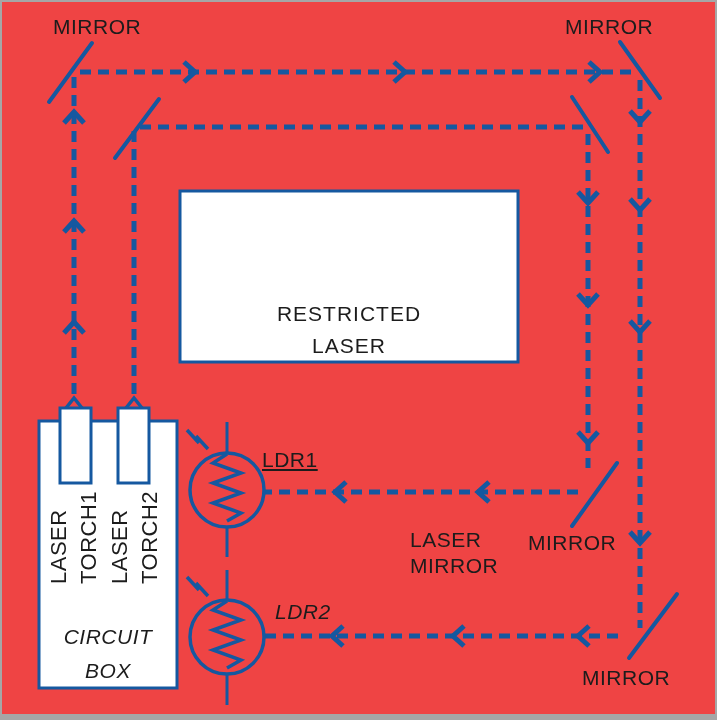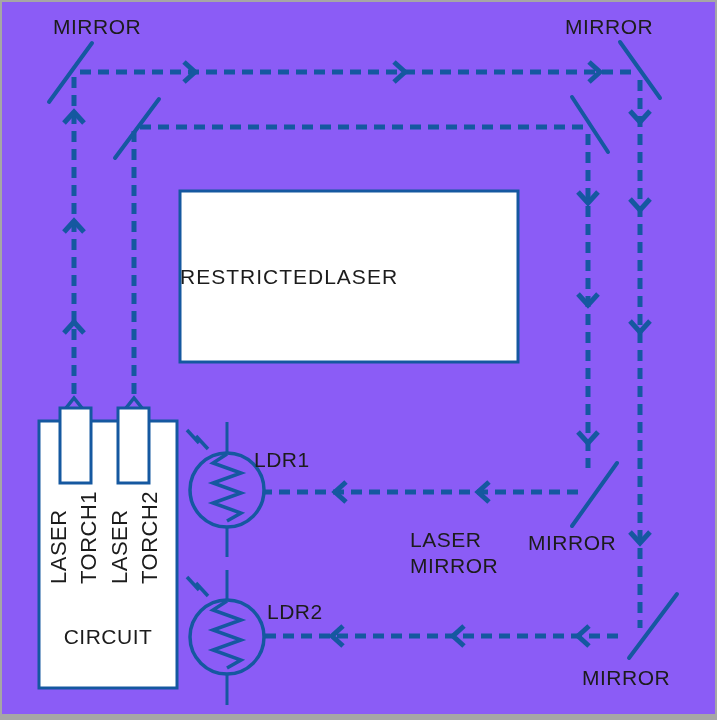--- a/index.html
+++ b/index.html
@@ -5,21 +5,21 @@
   :root {
     --line-blue: #1558a0;
     --text-black: #1c1c1c;
     --frame-gray: #a6a6a6;
   }
   html, body { margin: 0; padding: 0; background: #ffffff; }
   .stage {
     position: relative;
     width: 717px;
     height: 720px;
-    background: #8b5cf6;
+    background: #ef4444;
     box-shadow: inset 0 0 0 2px var(--frame-gray), inset 0 -6px 0 0 var(--frame-gray);
     font-family: "Liberation Sans", sans-serif;
     overflow: hidden;
   }
   svg.diagram { position: absolute; left: 0; top: 0; }
   .bl  { stroke: var(--line-blue); fill: none; }
   .dsh { stroke-width: 5; stroke-dasharray: 11 7; }
   .mir { stroke-width: 4; stroke-linecap: round; }
   .arw { stroke-width: 5; stroke-linejoin: miter; }
   .box { stroke-width: 3; fill: #ffffff; }
@@ -37,26 +37,26 @@
     position: absolute;
     font-size: 22px;
     letter-spacing: 0.5px;
     color: var(--text-black);
     white-space: nowrap;
     transform: rotate(-90deg);
     transform-origin: 0 0;
   }
   .restricted-box-label {
     left: 180px; top: 191px; width: 338px; height: 171px;
-    display: flex; flex-direction: row; align-items: center; justify-content: flex-start;
+    display: flex; flex-direction: column; align-items: center; justify-content: flex-end;
     letter-spacing: 1px; line-height: 32px; font-size: 21px;
   }
   .circuit-label {
     left: 39px; top: 620px; width: 138px;
-    text-align: center; line-height: 34px; font-size: 21px;
+    text-align: center; line-height: 34px; font-size: 21px; font-style: italic;
   }
   .laser-beams-label {
     left: 410px; top: 527px; line-height: 26px; font-size: 21px;
   }
 </style>
 </head>
 <body>
 
 <div class="stage">
 
@@ -128,25 +128,26 @@
   <div class="lbl restricted-box-label">
     <div>RESTRICTED</div>
     <div>LASER</div>
   </div>
 
   <div class="lbl laser-beams-label">
     <div>LASER</div>
     <div>MIRROR</div>
   </div>
 
-  <div class="lbl" style="left:254px; top:448px;">LDR1</div>
-  <div class="lbl" style="left:267px; top:600px;">LDR2</div>
+  <div class="lbl" style="left:262px; top:448px;text-decoration:underline;">LDR1</div>
+  <div class="lbl" style="left:275px; top:600px;font-style:italic;">LDR2</div>
 
   <div class="vlbl" style="left:46px;  top:584px;">LASER</div>
   <div class="vlbl" style="left:76px;  top:584px;">TORCH1</div>
   <div class="vlbl" style="left:107px; top:584px;">LASER</div>
   <div class="vlbl" style="left:137px; top:584px;">TORCH2</div>
 
   <div class="lbl circuit-label">
     <div>CIRCUIT</div>
+    <div>BOX</div>
   </div>
 
 </div>
 
 </body></html>

